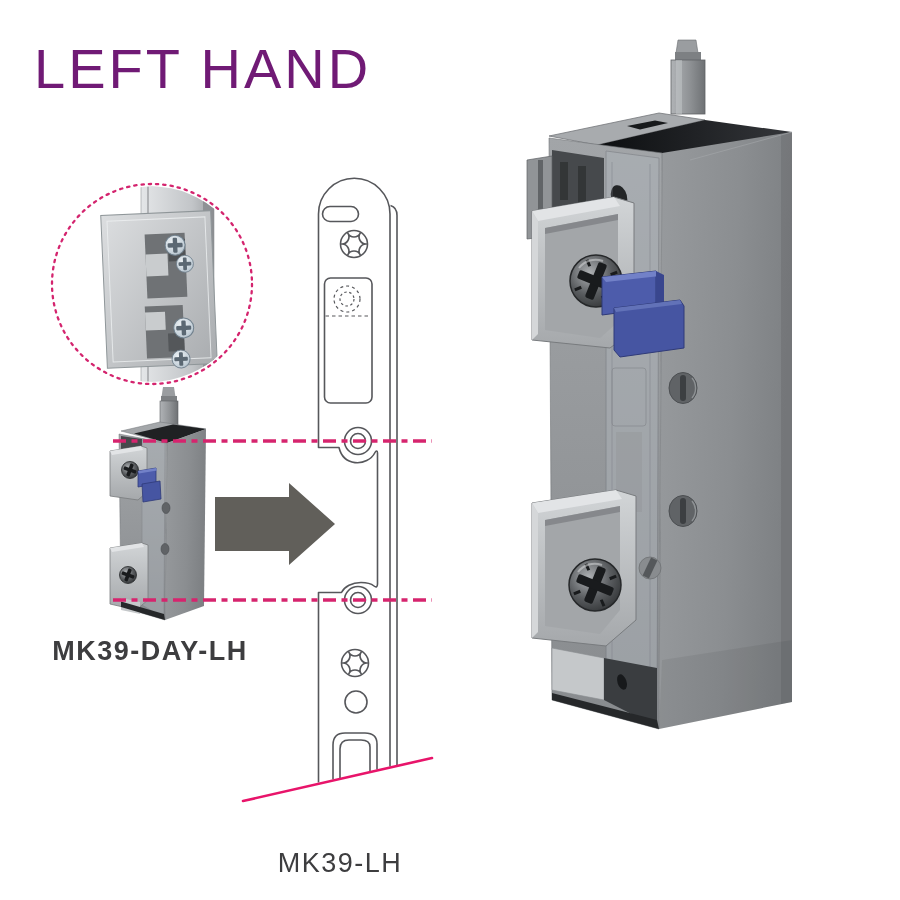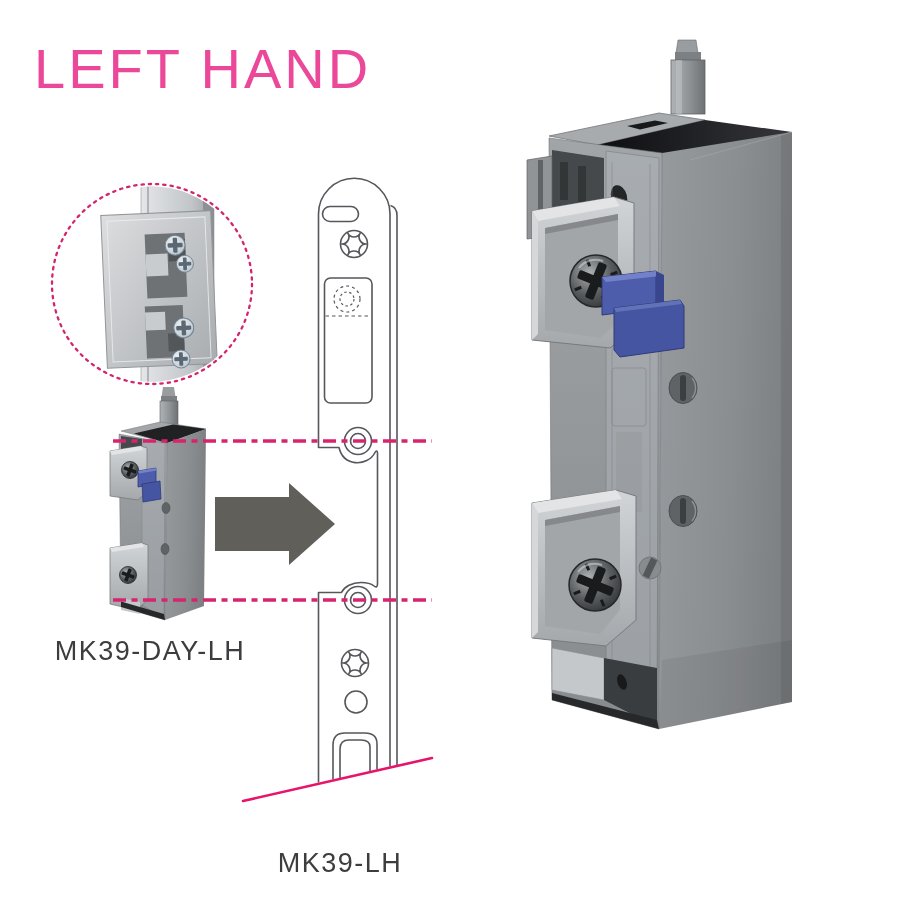--- a/index.html
+++ b/index.html
@@ -1,22 +1,22 @@
 <!DOCTYPE html>
 <html><head>
 <meta charset="utf-8">
 <style>
   html,body{margin:0;padding:0;background:#fff;}
   .stage{position:relative;width:900px;height:900px;background:#ffffff;overflow:hidden;
          font-family:"Liberation Sans", sans-serif;}
   .stage svg{position:absolute;left:0;top:0;}
   .title{position:absolute;left:34px;top:36px;font-size:56px;font-weight:400;
-         letter-spacing:3px;color:#ec4899;}
+         letter-spacing:3px;color:#701a75;}
   .lbl{position:absolute;color:#3d3d3f;font-size:27px;letter-spacing:1.5px;text-align:center;}
-  .lbl-small{left:40px;top:636px;width:220px;}
+  .lbl-small{left:40px;top:636px;width:220px;font-weight:bold;}
   .lbl-plate{left:250px;top:824px;width:180px;margin-top:24px;}
 </style>
 </head>
 <body>
 
 <div class="stage">
 
   <div class="title">LEFT HAND</div>
 
   <svg width="900" height="900" viewBox="0 0 900 900">

